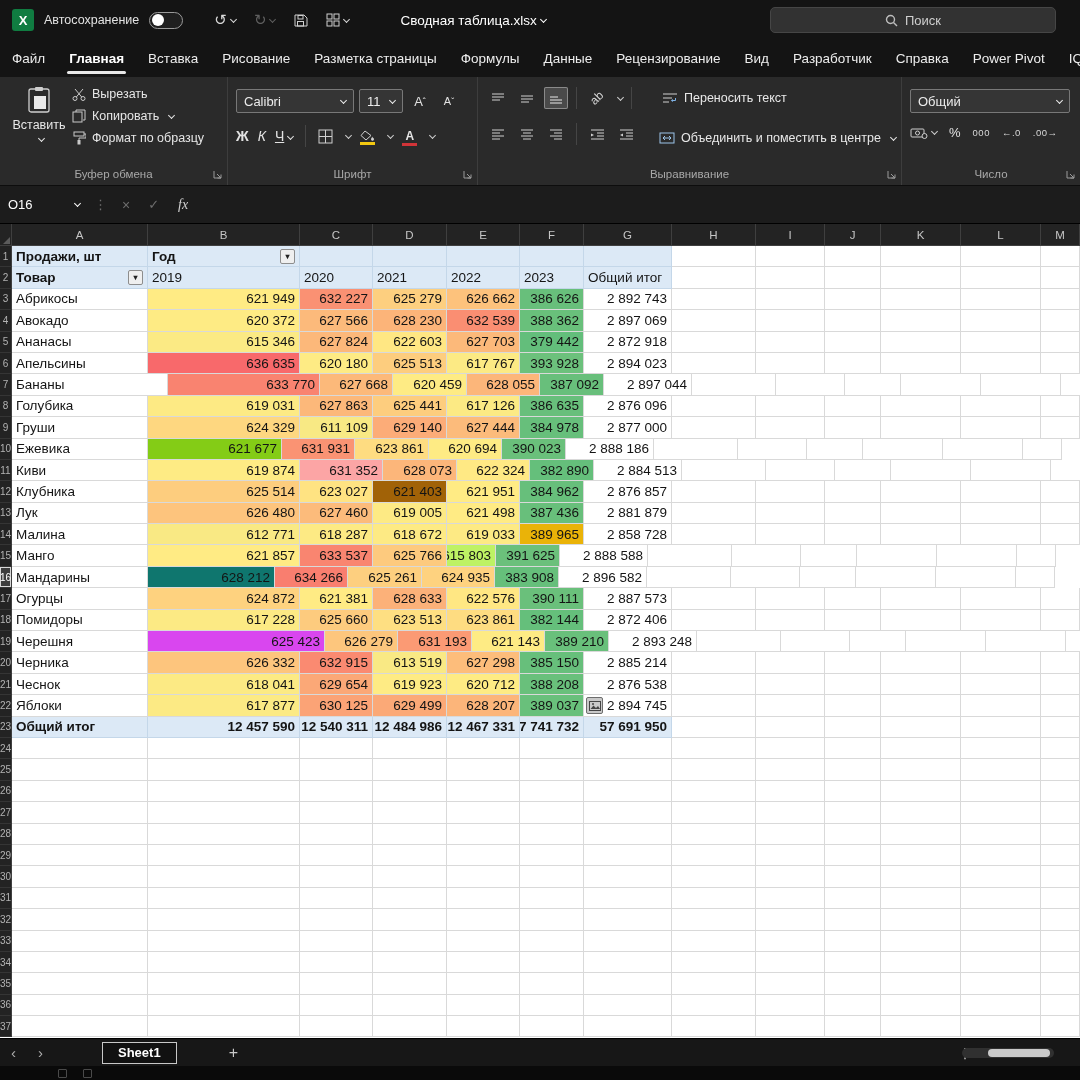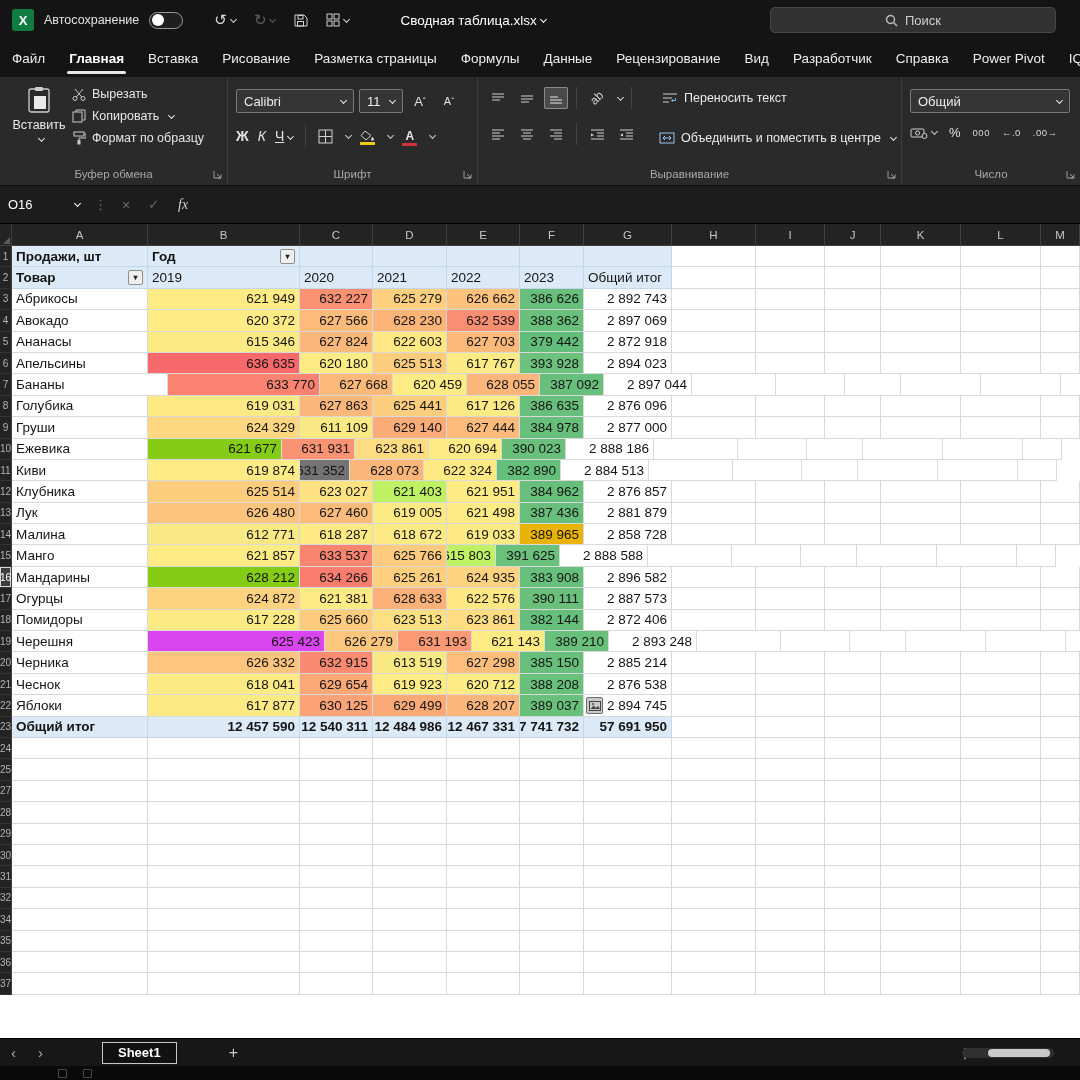--- a/index.html
+++ b/index.html
@@ -563,38 +563,38 @@
         <div class="g-cell" style="width:69px"></div>
         <div class="g-cell" style="width:56px"></div>
         <div class="g-cell" style="width:80px"></div>
         <div class="g-cell" style="width:80px"></div>
         <div class="g-cell" style="width:39px"></div>
       </div>
       <div class="g-row">
         <div class="g-rowhead">11</div>
         <div class="g-cell" style="width:136px">Киви</div>
         <div class="g-cell num" style="width:152px;background:rgb(254,235,132)">619 874</div>
-        <div class="g-cell num" style="width:50px;background:#737373">631 352</div>
+        <div class="g-cell num" style="width:83px;background:#fca5a5">631 352</div>
         <div class="g-cell num" style="width:74px;background:rgb(252,182,122)">628 073</div>
         <div class="g-cell num" style="width:73px;background:rgb(255,233,132)">622 324</div>
         <div class="g-cell num" style="width:64px;background:rgb(101,191,123)">382 890</div>
         <div class="g-cell num" style="width:88px">2 884 513</div>
         <div class="g-cell" style="width:84px"></div>
         <div class="g-cell" style="width:69px"></div>
         <div class="g-cell" style="width:56px"></div>
         <div class="g-cell" style="width:80px"></div>
         <div class="g-cell" style="width:80px"></div>
         <div class="g-cell" style="width:39px"></div>
       </div>
       <div class="g-row">
         <div class="g-rowhead">12</div>
         <div class="g-cell" style="width:136px">Клубника</div>
         <div class="g-cell num" style="width:152px;background:rgb(253,205,126)">625 514</div>
         <div class="g-cell num" style="width:73px;background:rgb(255,227,130)">623 027</div>
-        <div class="g-cell num" style="width:74px;background:#bef264">621 403</div>
+        <div class="g-cell num" style="width:74px;background:#a16207">621 403</div>
         <div class="g-cell num" style="width:73px;background:rgb(255,235,132)">621 951</div>
         <div class="g-cell num" style="width:64px;background:rgb(103,191,123)">384 962</div>
         <div class="g-cell num" style="width:88px">2 876 857</div>
         <div class="g-cell" style="width:84px"></div>
         <div class="g-cell" style="width:69px"></div>
         <div class="g-cell" style="width:56px"></div>
         <div class="g-cell" style="width:80px"></div>
         <div class="g-cell" style="width:80px"></div>
         <div class="g-cell" style="width:39px"></div>
       </div>
@@ -642,21 +642,21 @@
         <div class="g-cell" style="width:84px"></div>
         <div class="g-cell" style="width:69px"></div>
         <div class="g-cell" style="width:56px"></div>
         <div class="g-cell" style="width:80px"></div>
         <div class="g-cell" style="width:80px"></div>
         <div class="g-cell" style="width:39px"></div>
       </div>
       <div class="g-row">
         <div class="g-rowhead sel">16</div>
         <div class="g-cell" style="width:136px">Мандарины</div>
-        <div class="g-cell num" style="width:152px;background:#84cc16">628 212</div>
+        <div class="g-cell num" style="width:127px;background:#0f766e">628 212</div>
         <div class="g-cell num" style="width:73px;background:rgb(249,126,111)">634 266</div>
         <div class="g-cell num" style="width:74px;background:rgb(253,207,127)">625 261</div>
         <div class="g-cell num" style="width:73px;background:rgb(254,210,127)">624 935</div>
         <div class="g-cell num" style="width:64px;background:rgb(102,191,123)">383 908</div>
         <div class="g-cell num" style="width:88px">2 896 582</div>
         <div class="g-cell" style="width:84px"></div>
         <div class="g-cell" style="width:69px"></div>
         <div class="g-cell" style="width:56px"></div>
         <div class="g-cell" style="width:80px"></div>
         <div class="g-cell" style="width:80px"></div>
@@ -800,20 +800,36 @@
         <div class="g-cell" style="width:64px"></div>
         <div class="g-cell" style="width:88px"></div>
         <div class="g-cell" style="width:84px"></div>
         <div class="g-cell" style="width:69px"></div>
         <div class="g-cell" style="width:56px"></div>
         <div class="g-cell" style="width:80px"></div>
         <div class="g-cell" style="width:80px"></div>
         <div class="g-cell" style="width:39px"></div>
       </div>
       <div class="g-row">
+        <div class="g-rowhead">26</div>
+        <div class="g-cell" style="width:136px"></div>
+        <div class="g-cell" style="width:152px"></div>
+        <div class="g-cell" style="width:73px"></div>
+        <div class="g-cell" style="width:74px"></div>
+        <div class="g-cell" style="width:73px"></div>
+        <div class="g-cell" style="width:64px"></div>
+        <div class="g-cell" style="width:88px"></div>
+        <div class="g-cell" style="width:84px"></div>
+        <div class="g-cell" style="width:69px"></div>
+        <div class="g-cell" style="width:56px"></div>
+        <div class="g-cell" style="width:80px"></div>
+        <div class="g-cell" style="width:80px"></div>
+        <div class="g-cell" style="width:39px"></div>
+      </div>
+      <div class="g-row">
         <div class="g-rowhead">27</div>
         <div class="g-cell" style="width:136px"></div>
         <div class="g-cell" style="width:152px"></div>
         <div class="g-cell" style="width:73px"></div>
         <div class="g-cell" style="width:74px"></div>
         <div class="g-cell" style="width:73px"></div>
         <div class="g-cell" style="width:64px"></div>
         <div class="g-cell" style="width:88px"></div>
         <div class="g-cell" style="width:84px"></div>
         <div class="g-cell" style="width:69px"></div>
@@ -881,20 +897,36 @@
         <div class="g-cell" style="width:88px"></div>
         <div class="g-cell" style="width:84px"></div>
         <div class="g-cell" style="width:69px"></div>
         <div class="g-cell" style="width:56px"></div>
         <div class="g-cell" style="width:80px"></div>
         <div class="g-cell" style="width:80px"></div>
         <div class="g-cell" style="width:39px"></div>
       </div>
       <div class="g-row">
         <div class="g-rowhead">32</div>
+        <div class="g-cell" style="width:136px"></div>
+        <div class="g-cell" style="width:152px"></div>
+        <div class="g-cell" style="width:73px"></div>
+        <div class="g-cell" style="width:74px"></div>
+        <div class="g-cell" style="width:73px"></div>
+        <div class="g-cell" style="width:64px"></div>
+        <div class="g-cell" style="width:88px"></div>
+        <div class="g-cell" style="width:84px"></div>
+        <div class="g-cell" style="width:69px"></div>
+        <div class="g-cell" style="width:56px"></div>
+        <div class="g-cell" style="width:80px"></div>
+        <div class="g-cell" style="width:80px"></div>
+        <div class="g-cell" style="width:39px"></div>
+      </div>
+      <div class="g-row">
+        <div class="g-rowhead">33</div>
         <div class="g-cell" style="width:136px"></div>
         <div class="g-cell" style="width:152px"></div>
         <div class="g-cell" style="width:73px"></div>
         <div class="g-cell" style="width:74px"></div>
         <div class="g-cell" style="width:73px"></div>
         <div class="g-cell" style="width:64px"></div>
         <div class="g-cell" style="width:88px"></div>
         <div class="g-cell" style="width:84px"></div>
         <div class="g-cell" style="width:69px"></div>
         <div class="g-cell" style="width:56px"></div>

